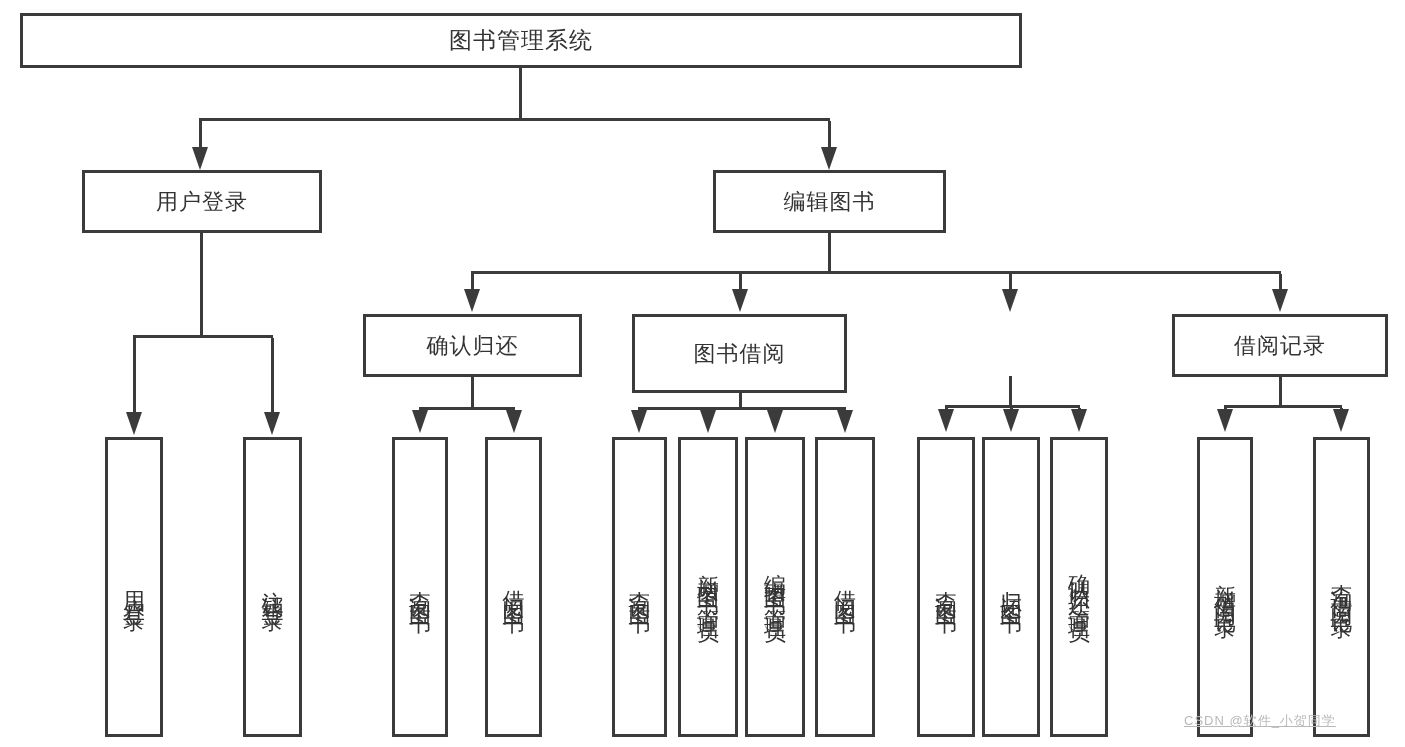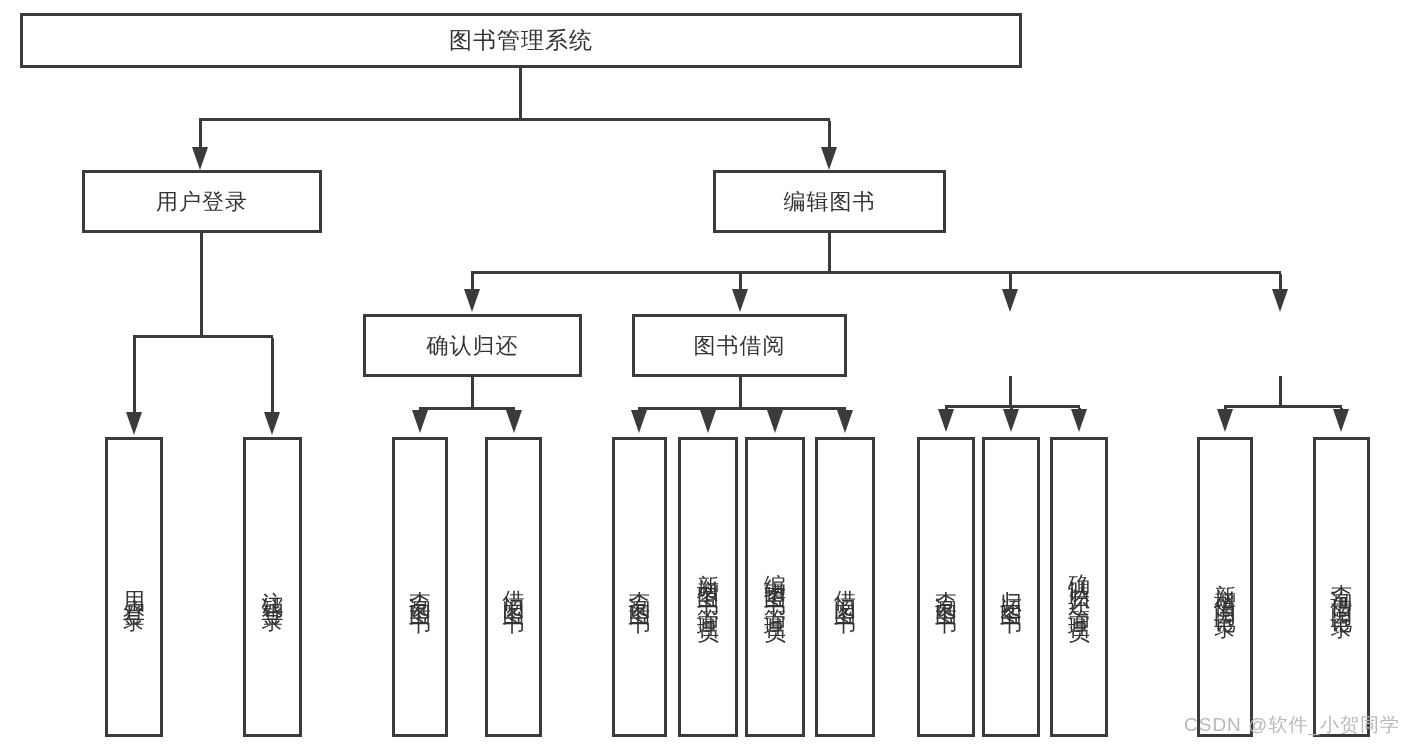--- a/index.html
+++ b/index.html
@@ -42,39 +42,41 @@
   .arrow{
     position:absolute;width:0;height:0;
     border-left:8px solid transparent;
     border-right:8px solid transparent;
     border-top:23px solid var(--line);
     z-index:1;
   }
   .watermark{
     position:absolute;
     left:1184px;top:712px;
-    font-size:19px;
+    font-size:13px;
     letter-spacing:1px;
     color:var(--wm);
     white-space:nowrap;
     z-index:4;
+    text-decoration:underline;
   }
 </style>
 </head>
 <body>
 
 <div id="stage">
 
   <div class="node title" style="left:20px;top:13px;width:1002px;height:55px;">图书管理系统</div>
 
   <div class="node branch" style="left:82px;top:170px;width:240px;height:63px;">用户登录</div>
   <div class="node branch" style="left:713px;top:170px;width:233px;height:63px;">编辑图书</div>
 
   <div class="node branch" style="left:363px;top:314px;width:219px;height:63px;">确认归还</div>
-  <div class="node branch" style="left:632px;top:314px;width:215px;height:63px;">图书借阅</div>
+  <div class="node branch" style="left:632px;top:314px;width:215px;height:79px;">图书借阅</div>
+  <div class="node branch" style="left:1172px;top:314px;width:216px;height:63px;">借阅记录</div>
 
   <div class="node leaf" style="left:105px;top:437px;width:58px;height:300px;">用户登录</div>
   <div class="node leaf" style="left:243px;top:437px;width:59px;height:300px;">注销登录</div>
 
   <div class="node leaf" style="left:392px;top:437px;width:56px;height:300px;">查询图书</div>
   <div class="node leaf" style="left:485px;top:437px;width:57px;height:300px;">借阅图书</div>
 
   <div class="node leaf" style="left:612px;top:437px;width:55px;height:300px;">查询图书</div>
   <div class="node leaf" style="left:678px;top:437px;width:60px;height:300px;">新增图书（管理员）</div>
   <div class="node leaf" style="left:745px;top:437px;width:60px;height:300px;">编辑图书（管理员）</div>

